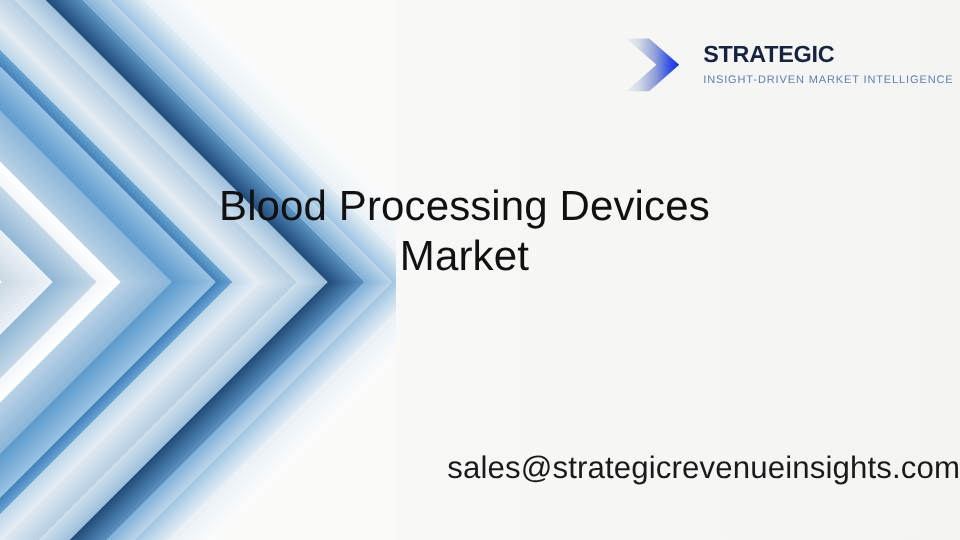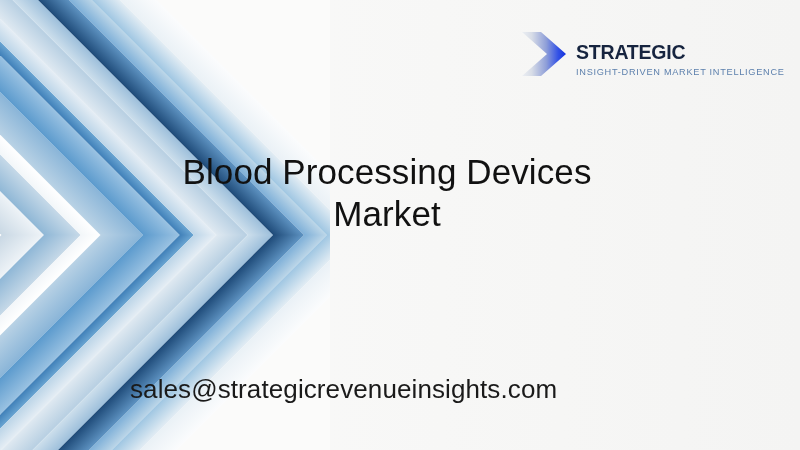--- a/index.html
+++ b/index.html
@@ -30,22 +30,22 @@
     height: 450px;
     pointer-events: none;
   }
 
   
   .logo-lockup {
     position: absolute;
     left: 521px;
     top: 28px;
     display: flex;
-    align-items: flex-end;
-    gap: 9px;
+    align-items: center;
+    gap: 19px;
   }
   .logo-mark {
     width: 46px;
     height: 48px;
     flex: none;
     margin-top: 2px;
   }
   .logo-text {
     display: block;
     padding-top: 2px;
@@ -85,21 +85,21 @@
     letter-spacing: 0.1px;
     margin: 0;
   }
   .slide-email {
     position: absolute;
     left: 0;
     top: 373px;
     width: 800px;
     padding-left: 130px;
     box-sizing: border-box;
-    text-align: left;
+    text-align: right;
     color: #1a1a1a;
     font-size: 26px;
     line-height: 32px;
     font-weight: normal;
     letter-spacing: 0.1px;
     margin: 0;
   }
 </style>
 </head>
 <body>

